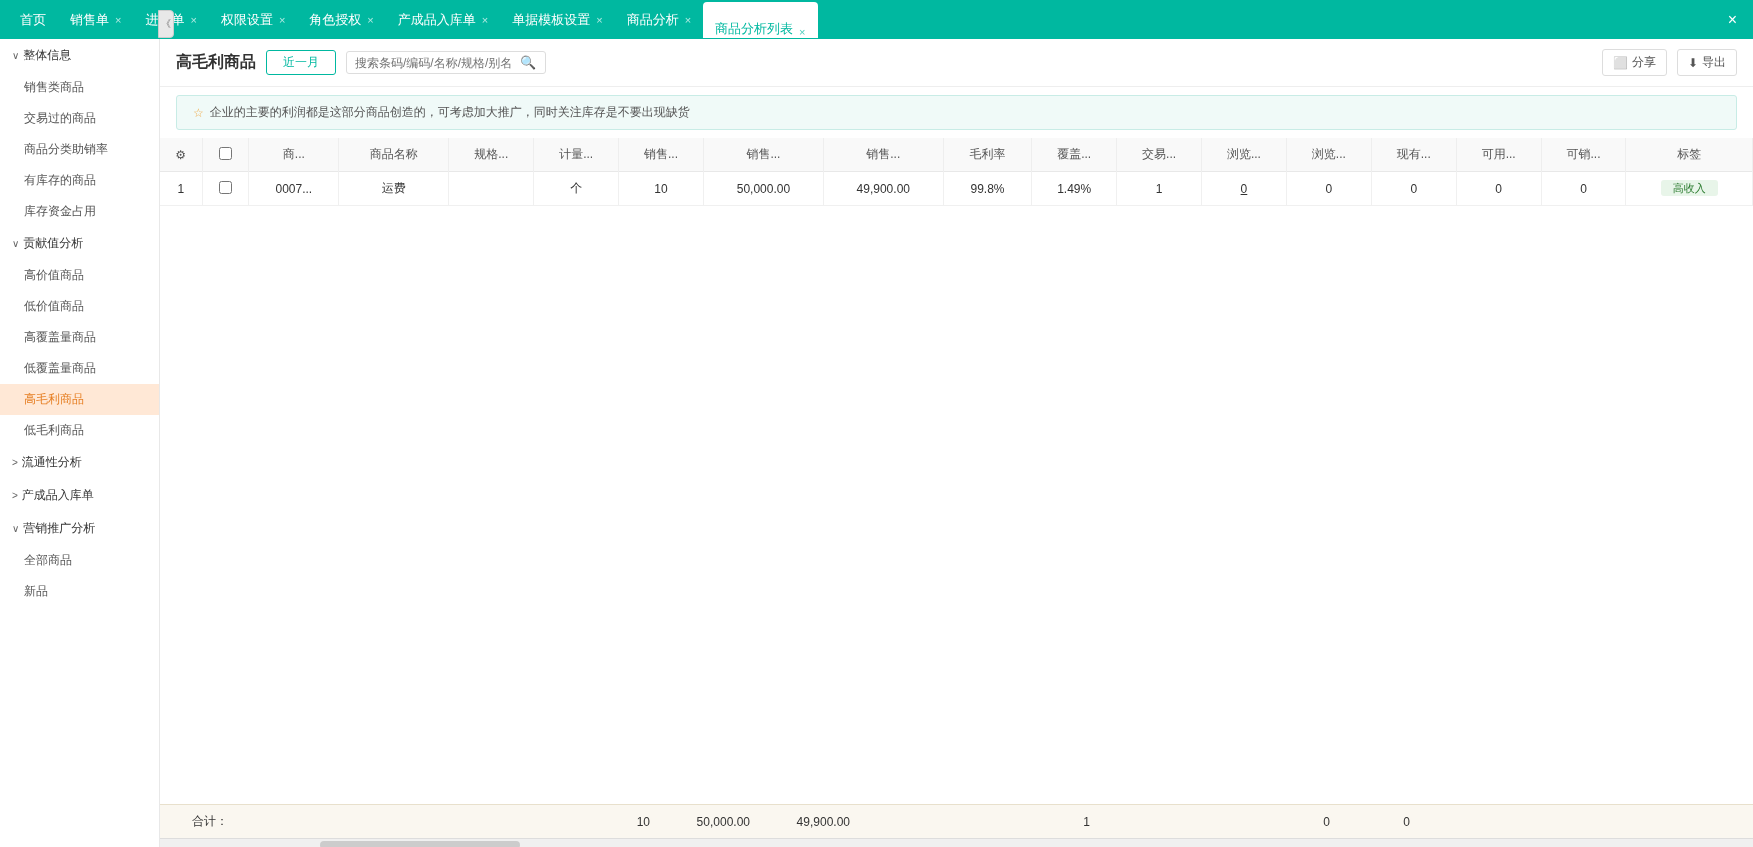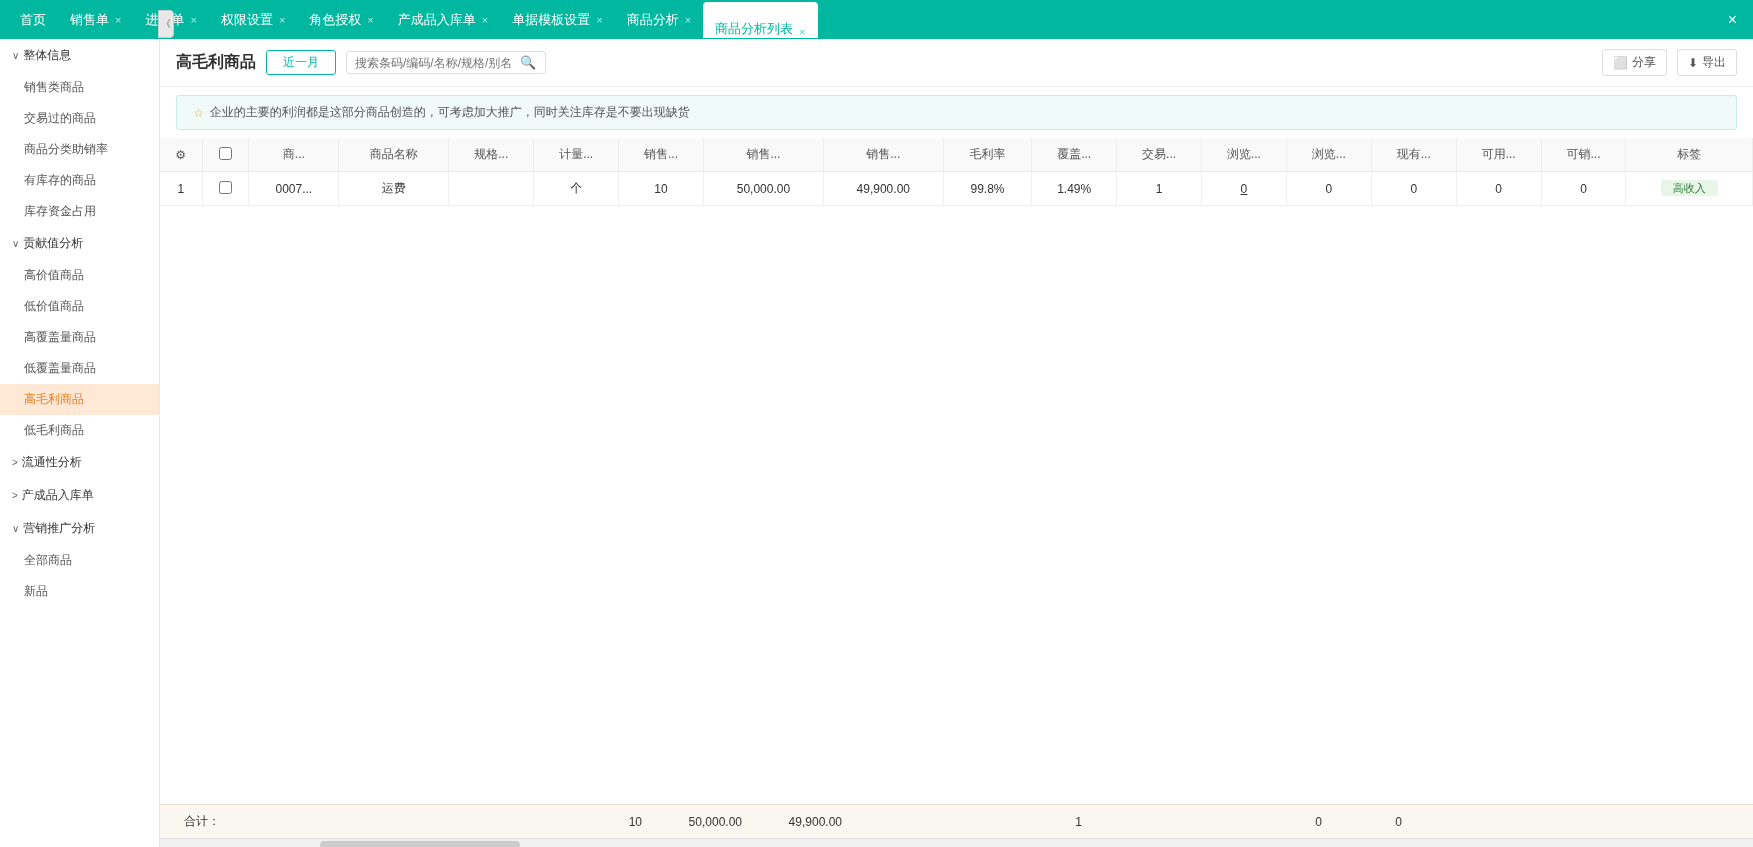--- a/index.html
+++ b/index.html
@@ -237,21 +237,21 @@
     .underline-link {
       text-decoration: underline;
       color: #333;
       cursor: pointer;
     }
 
     
     .table-footer {
       display: flex;
       align-items: center;
-      padding: 8px 24px;
+      padding: 8px 32px;
       background: #faf7f0;
       border-top: 1px solid #e8e0cc;
       font-size: 12px;
       color: #555;
       flex-shrink: 0;
       gap: 0;
     }
     .footer-label { margin-right: 20px; color: #333; font-weight: 500; }
     .footer-cell {
       min-width: 80px;

